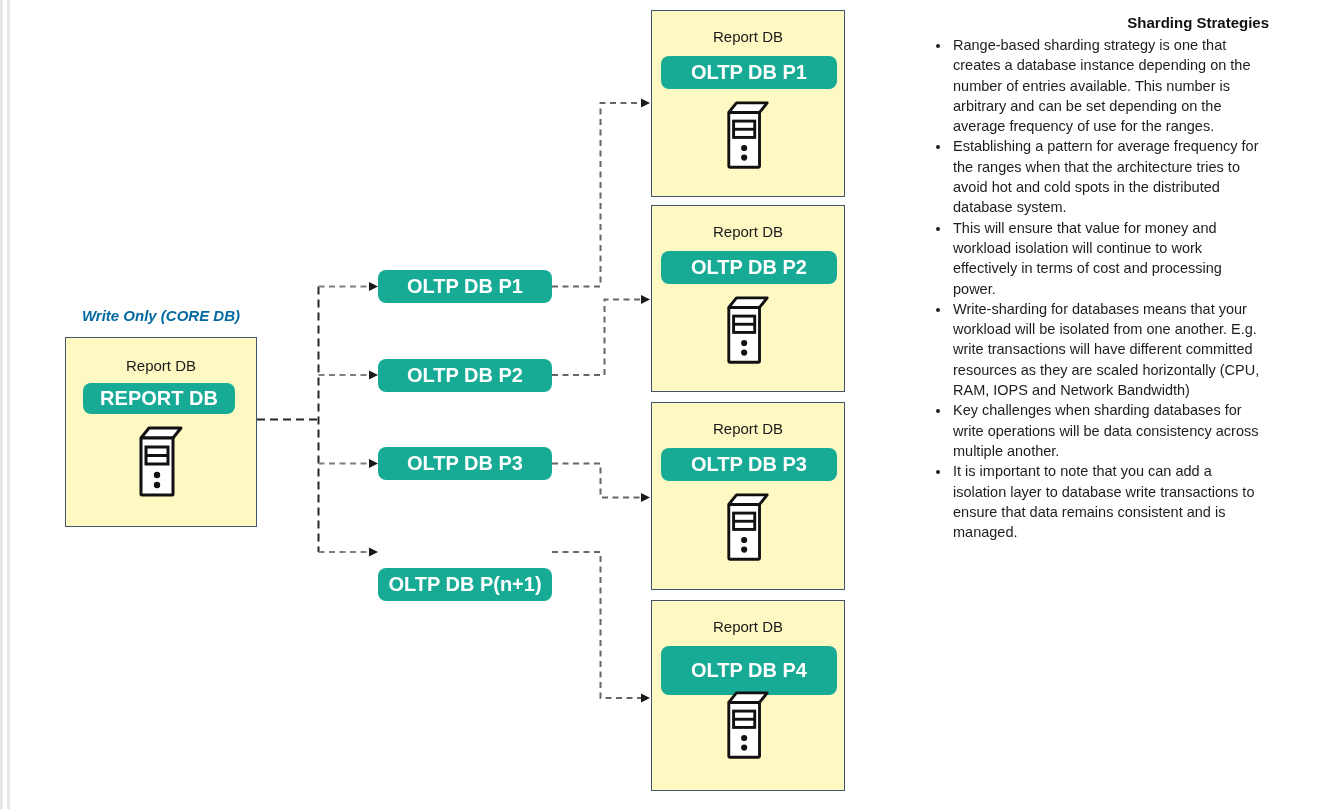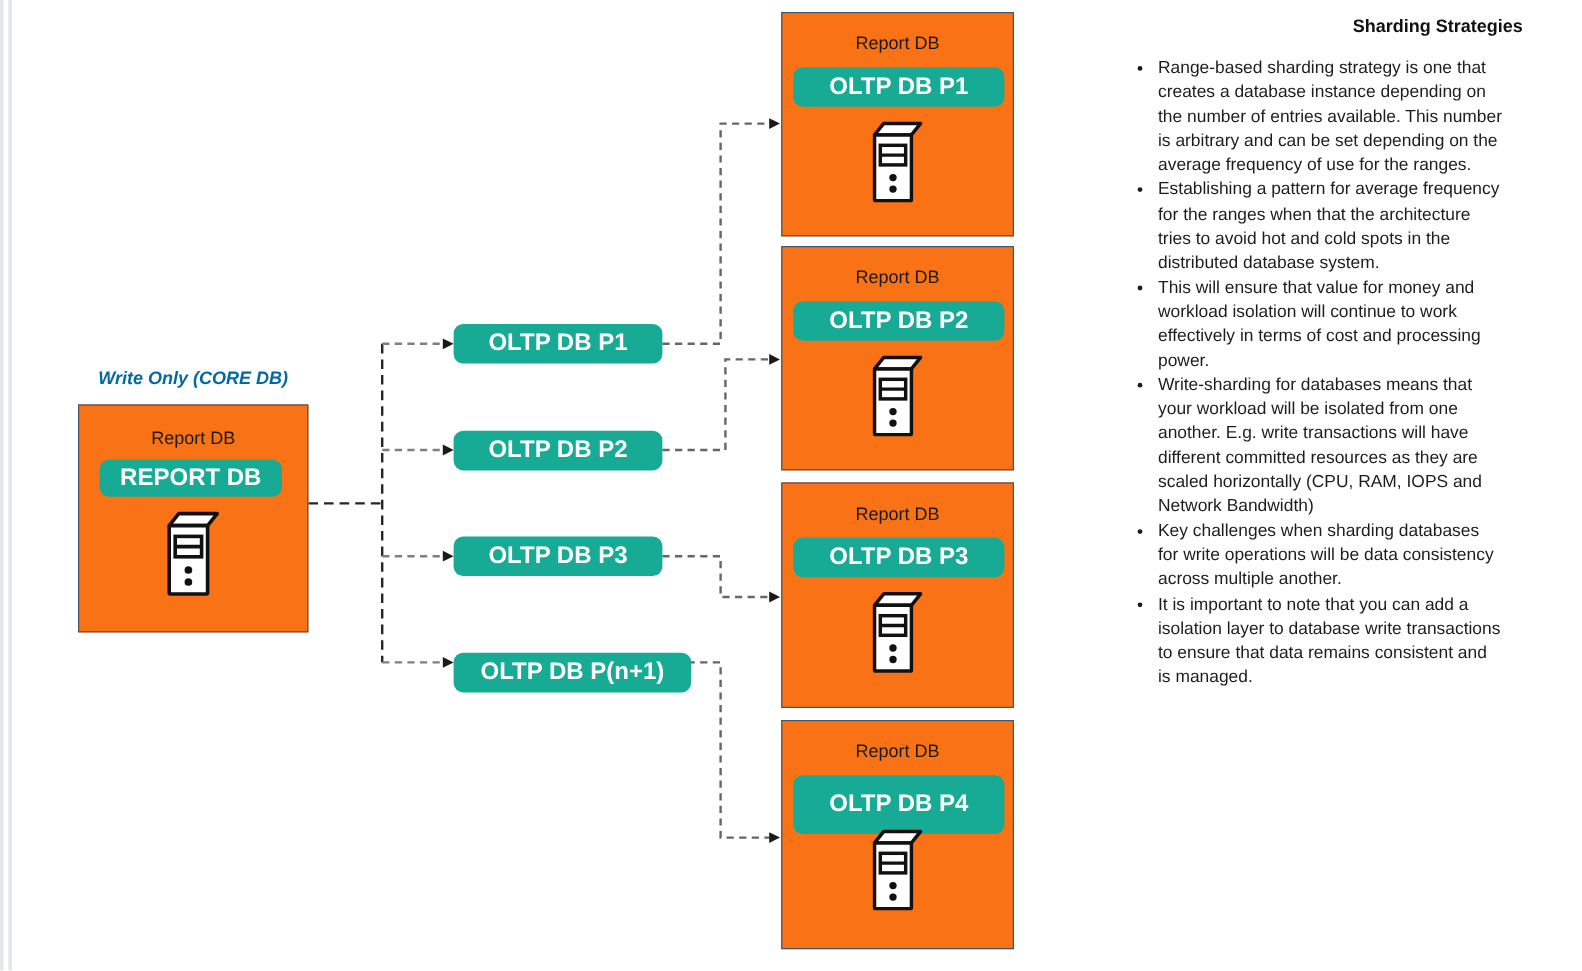--- a/index.html
+++ b/index.html
@@ -11,21 +11,21 @@
     position:relative;width:1318px;height:809px;background:#fff;overflow:hidden;
     font-family:"Liberation Sans", sans-serif;color:#1a1a1a;
   }
   .edge-strip{position:absolute;top:0;height:809px;width:3px;background:#e4e6ea;}
   .strip-a{left:0;}
   .strip-b{left:7px;}
 
   svg.connectors{position:absolute;left:0;top:0;width:1318px;height:809px;}
 
   .outer-box{
-    position:absolute;background:#f97316;border:1.5px solid var(--box-border);
+    position:absolute;background:#fef9c3;border:1.5px solid var(--box-border);
     box-sizing:border-box;
     padding-left:29px;
   }
   .box-title{
     position:absolute;left:0;width:100%;text-align:center;
     font-size:15px;color:#1a1a1a;
   }
   .pill{
     position:absolute;background:var(--teal);border-radius:8px;
     color:#fff;font-weight:bold;font-size:20px;
@@ -35,21 +35,21 @@
     position:absolute;left:65px;top:307px;width:192px;text-align:center;
     font-weight:bold;font-size:15px;color:#0369a1;font-style:italic;
   }
   .server{position:absolute;}
 
   .notes{
     position:absolute;left:925px;top:14px;width:344px;
   }
   .notes-title{font-weight:bold;font-size:15px;margin:0 0 2px 0;color:#111;text-align:right;}
   .notes ul{
-    margin:16px;padding:0 0 0 22px;list-style:disc;
+    margin:4px;padding:0 0 0 22px;list-style:disc;
   }
   .notes li{
     font-size:14.5px;line-height:20.3px;color:#1d1d1d;
     padding-left:2px;
   }
 </style>
 </head>
 <body>
 
 <div class="canvas">
@@ -91,21 +91,21 @@
       <rect x="12" y="23" width="22" height="17" fill="none" stroke="#111" stroke-width="3"></rect>
       <line x1="12" y1="31.5" x2="34" y2="31.5" stroke="#111" stroke-width="3"></line>
       <circle cx="23" cy="51" r="3.2" fill="#111"></circle>
       <circle cx="23" cy="61" r="3.2" fill="#111"></circle>
     </svg>
   </div>
 
   <div class="pill" style="left:378px;top:270px;width:174px;height:33px;">OLTP DB P1</div>
   <div class="pill" style="left:378px;top:359px;width:174px;height:33px;">OLTP DB P2</div>
   <div class="pill" style="left:378px;top:447px;width:174px;height:33px;">OLTP DB P3</div>
-  <div class="pill" style="left:378px;top:544px;width:198px;height:33px;">OLTP DB P(n+1)</div>
+  <div class="pill" style="left:378px;top:568px;width:174px;height:33px;">OLTP DB P(n+1)</div>
 
   <div class="outer-box" style="left:651px;top:10px;width:194px;height:187px;">
     <div class="box-title" style="top:17px;">Report DB</div>
     <div class="pill" style="left:9px;top:45px;width:176px;height:33px;">OLTP DB P1</div>
     <svg class="server" style="left:70px;top:88px;width:52px;height:73px;" viewBox="0 0 54 76">
       <polygon points="7,14 15,4 47,4 39,14" fill="#fff" stroke="#111" stroke-width="3" stroke-linejoin="round"></polygon>
       <rect x="7" y="14" width="32" height="57" rx="1" fill="#fff" stroke="#111" stroke-width="3" stroke-linejoin="round"></rect>
       <rect x="12" y="23" width="22" height="17" fill="none" stroke="#111" stroke-width="3"></rect>
       <line x1="12" y1="31.5" x2="34" y2="31.5" stroke="#111" stroke-width="3"></line>
       <circle cx="23" cy="51" r="3.2" fill="#111"></circle>

